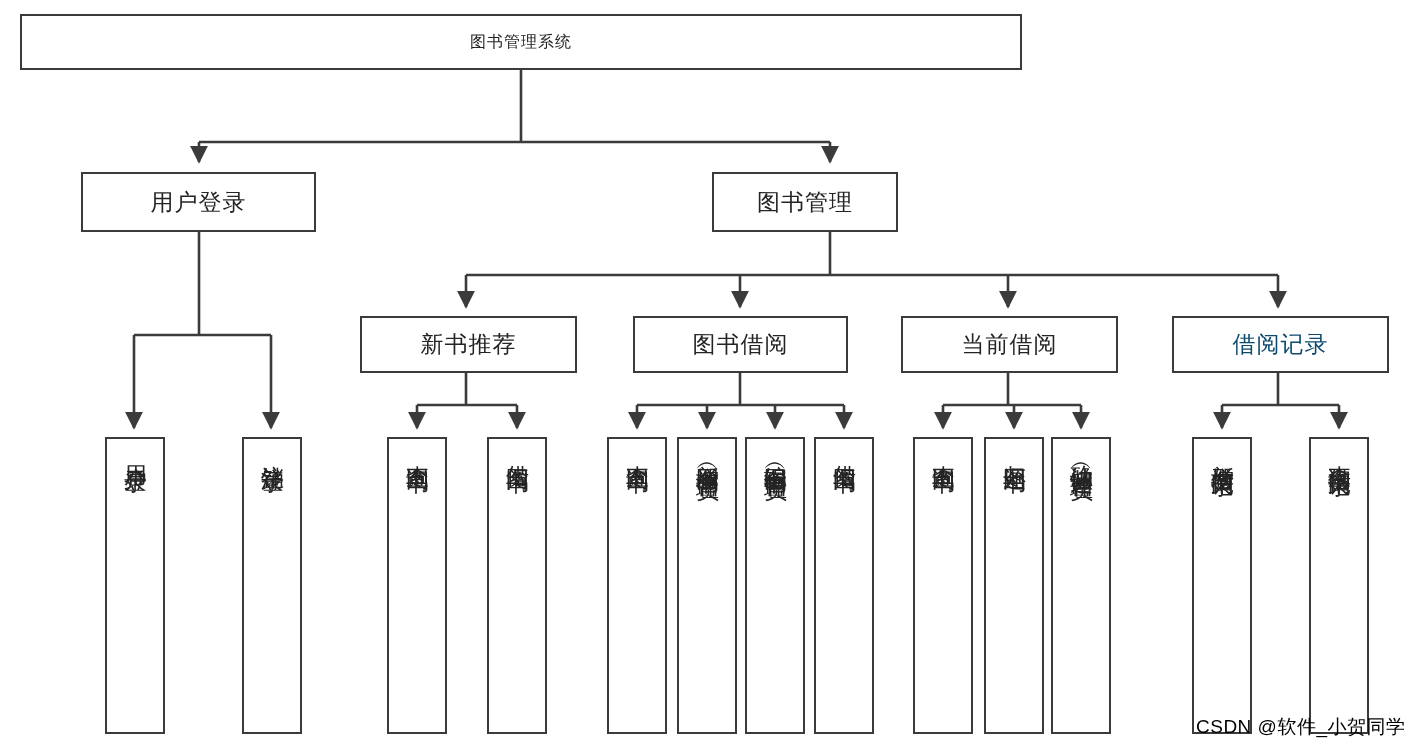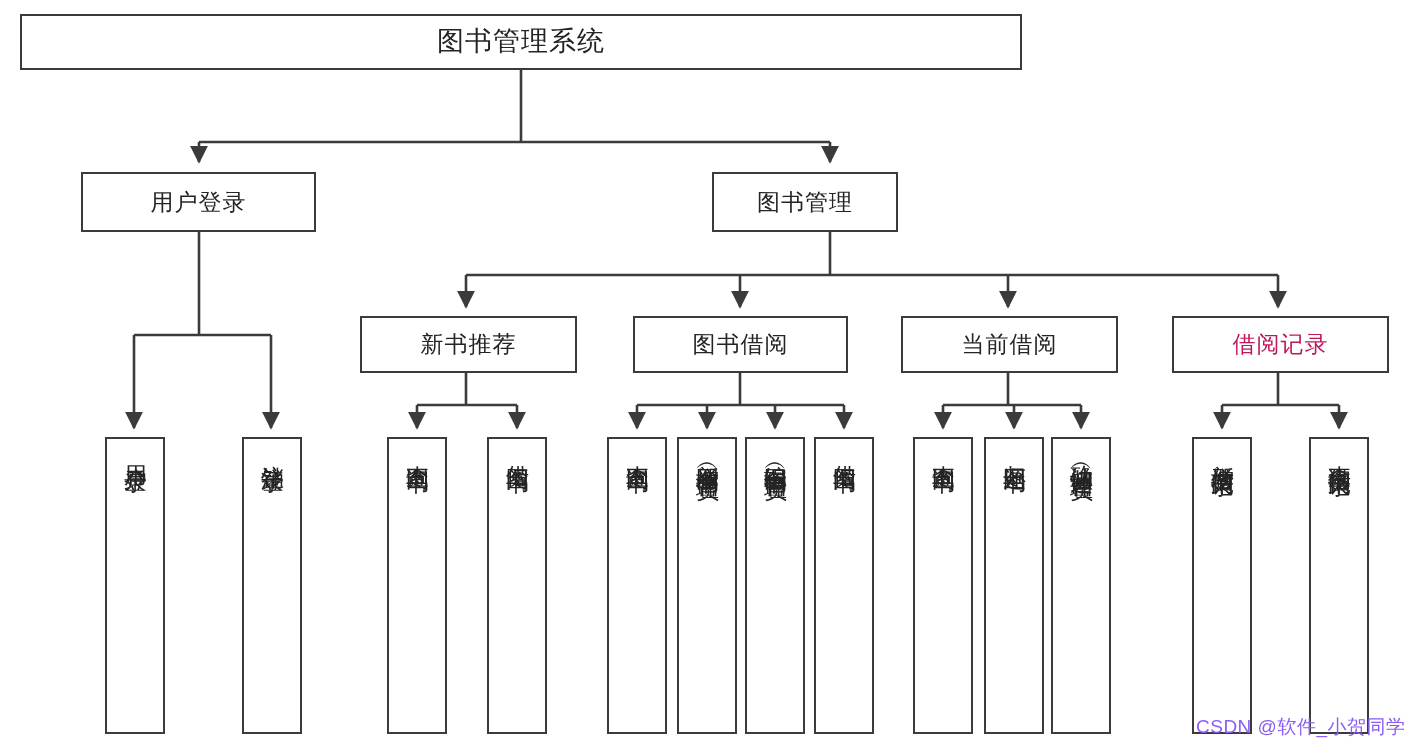--- a/index.html
+++ b/index.html
@@ -40,21 +40,21 @@
     text-align: center;
     line-height: 1.25;
     white-space: nowrap;
     color: #242424;
   }
   .node.h .node-label {
     font-size: 23px;
     letter-spacing: 1px;
   }
   .node.root .node-label {
-    font-size: 27px;
+    font-size: 16px;
     letter-spacing: 1px;
   }
   .node.v {
     align-items: flex-start;
     justify-content: center;
     padding-top: 8px;
   }
   .node.v .node-label {
     writing-mode: vertical-rl;
     text-orientation: upright;
@@ -141,21 +141,21 @@
   <div class="node h" style="left: 360px; top: 316px; width: 217px; height: 57px; border-color: rgb(59, 59, 59); background: rgb(255, 255, 255);">
     <span class="node-label" style="color: rgb(36, 36, 36);">新书推荐</span>
   </div>
   <div class="node h" style="left: 633px; top: 316px; width: 215px; height: 57px; border-color: rgb(59, 59, 59); background: rgb(255, 255, 255);">
     <span class="node-label" style="color: rgb(36, 36, 36);">图书借阅</span>
   </div>
   <div class="node h" style="left: 901px; top: 316px; width: 217px; height: 57px; border-color: rgb(59, 59, 59); background: rgb(255, 255, 255);">
     <span class="node-label" style="color: rgb(36, 36, 36);">当前借阅</span>
   </div>
   <div class="node h" style="left: 1172px; top: 316px; width: 217px; height: 57px; border-color: rgb(59, 59, 59); background: rgb(255, 255, 255);">
-    <span class="node-label" style="color: #be185d;">借阅记录</span>
+    <span class="node-label" style="color: #0c4a6e;">借阅记录</span>
   </div>
 
   <div class="node v" style="left: 105px; top: 437px; width: 60px; height: 297px; border-color: rgb(59, 59, 59); background: rgb(255, 255, 255);">
     <span class="node-label" style="color: rgb(36, 36, 36);">用户登录</span>
   </div>
   <div class="node v" style="left: 242px; top: 437px; width: 60px; height: 297px; border-color: rgb(59, 59, 59); background: rgb(255, 255, 255);">
     <span class="node-label" style="color: rgb(36, 36, 36);">注销登录</span>
   </div>
   <div class="node v" style="left: 387px; top: 437px; width: 60px; height: 297px; border-color: rgb(59, 59, 59); background: rgb(255, 255, 255);">
     <span class="node-label" style="color: rgb(36, 36, 36);">查询图书</span>
@@ -184,15 +184,15 @@
   <div class="node v" style="left: 1051px; top: 437px; width: 60px; height: 297px; border-color: rgb(59, 59, 59); background: rgb(255, 255, 255);">
     <span class="node-label" style="color: rgb(36, 36, 36);">确认归还（管理员）</span>
   </div>
   <div class="node v" style="left: 1192px; top: 437px; width: 60px; height: 297px; border-color: rgb(59, 59, 59); background: rgb(255, 255, 255);">
     <span class="node-label" style="color: rgb(36, 36, 36);">新增借阅记录</span>
   </div>
   <div class="node v" style="left: 1309px; top: 437px; width: 60px; height: 297px; border-color: rgb(59, 59, 59); background: rgb(255, 255, 255);">
     <span class="node-label" style="color: rgb(36, 36, 36);">查询借阅记录</span>
   </div>
 
-  <div class="watermark" style="left: 1196px; top: 714px; color: #8b5cf6;">CSDN @软件_小贺同学</div>
+  <div class="watermark" style="left: 1196px; top: 714px; color: #000000;">CSDN @软件_小贺同学</div>
 
 </div>
 
 </body></html>

